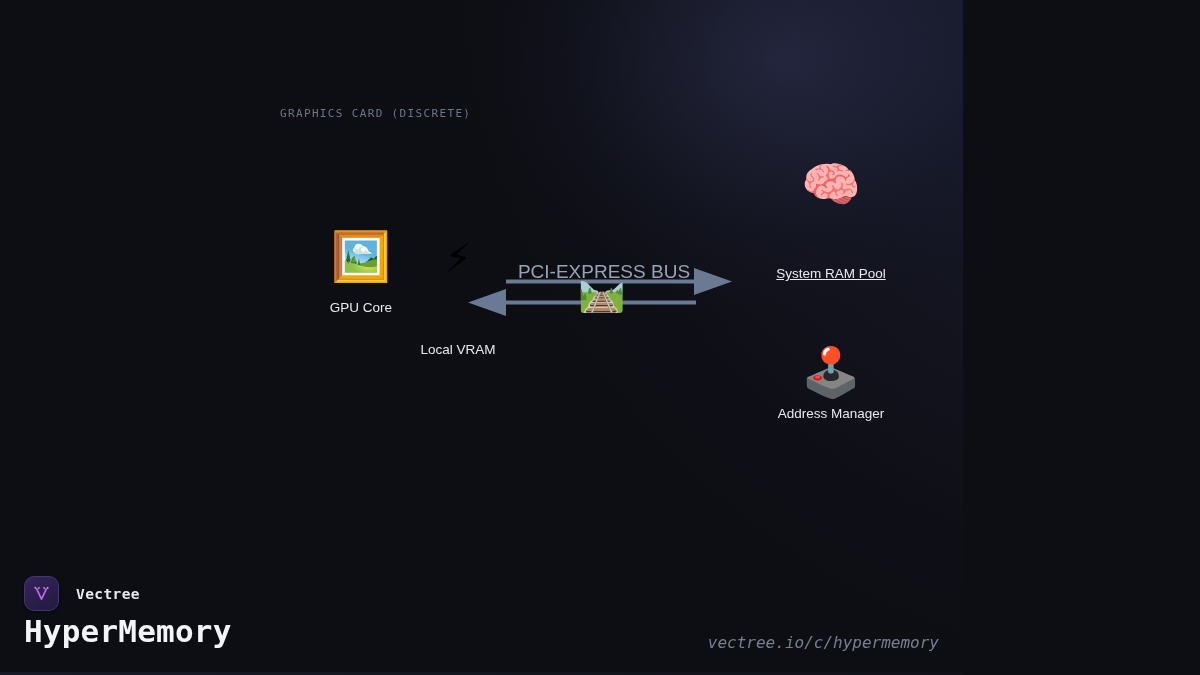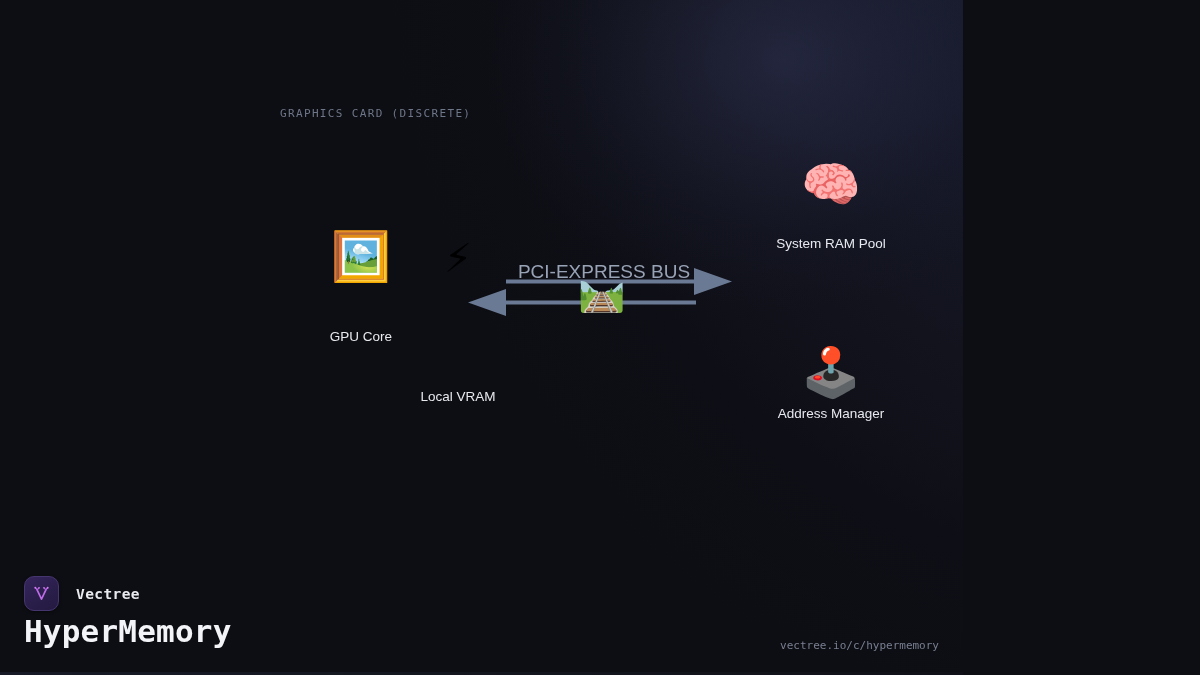--- a/index.html
+++ b/index.html
@@ -68,29 +68,29 @@
     font-family: "Liberation Sans", sans-serif;
     font-size: 13.5px;
     color: #e7e9ef;
     white-space: nowrap;
     text-align: center;
   }
 
   
   #node-gpu-core      { left: 361px; top: 232px; }
   #node-gpu-core .glyph { font-size: 48px; }
-  #node-gpu-core .caption { margin-top: 49px; }
+  #node-gpu-core .caption { margin-top: 20px; }
 
   #node-local-vram    { left: 458px; top: 238px; }
   #node-local-vram .glyph { font-size: 40px; }
-  #node-local-vram .caption { margin-top: 111px; }
+  #node-local-vram .caption { margin-top: 64px; }
 
   #node-system-ram    { left: 831px; top: 160px; }
   #node-system-ram .glyph { font-size: 48px; }
-  #node-system-ram .caption { margin-top: 28px; }
+  #node-system-ram .caption { margin-top: 58px; text-decoration: underline; }
 
   #node-address-mgr   { left: 831px; top: 348px; }
   #node-address-mgr .glyph { font-size: 48px; }
   #node-address-mgr .caption { }
 
   
   #bus-connector {
     position: absolute;
     left: 460px;
     top: 256px;
@@ -162,23 +162,24 @@
     font-weight: bold;
     color: #f3f4f8;
     letter-spacing: 0.2px;
     white-space: nowrap;
   }
   .deck-url {
     position: absolute;
     right: 24px;
     bottom: 23px;
     font-family: "DejaVu Sans Mono", "Liberation Mono", monospace;
-    font-size: 11px;
+    font-size: 16px;
     color: #787f90;
     white-space: nowrap;
+    font-style: italic;
   }
   .footer-rule {
     position: absolute;
     left: 0;
     right: 0;
     bottom: 0;
     height: 3px;
     background: linear-gradient(90deg, #171926 0%, #14161f 45%, #101118 100%);
   }
 </style>

